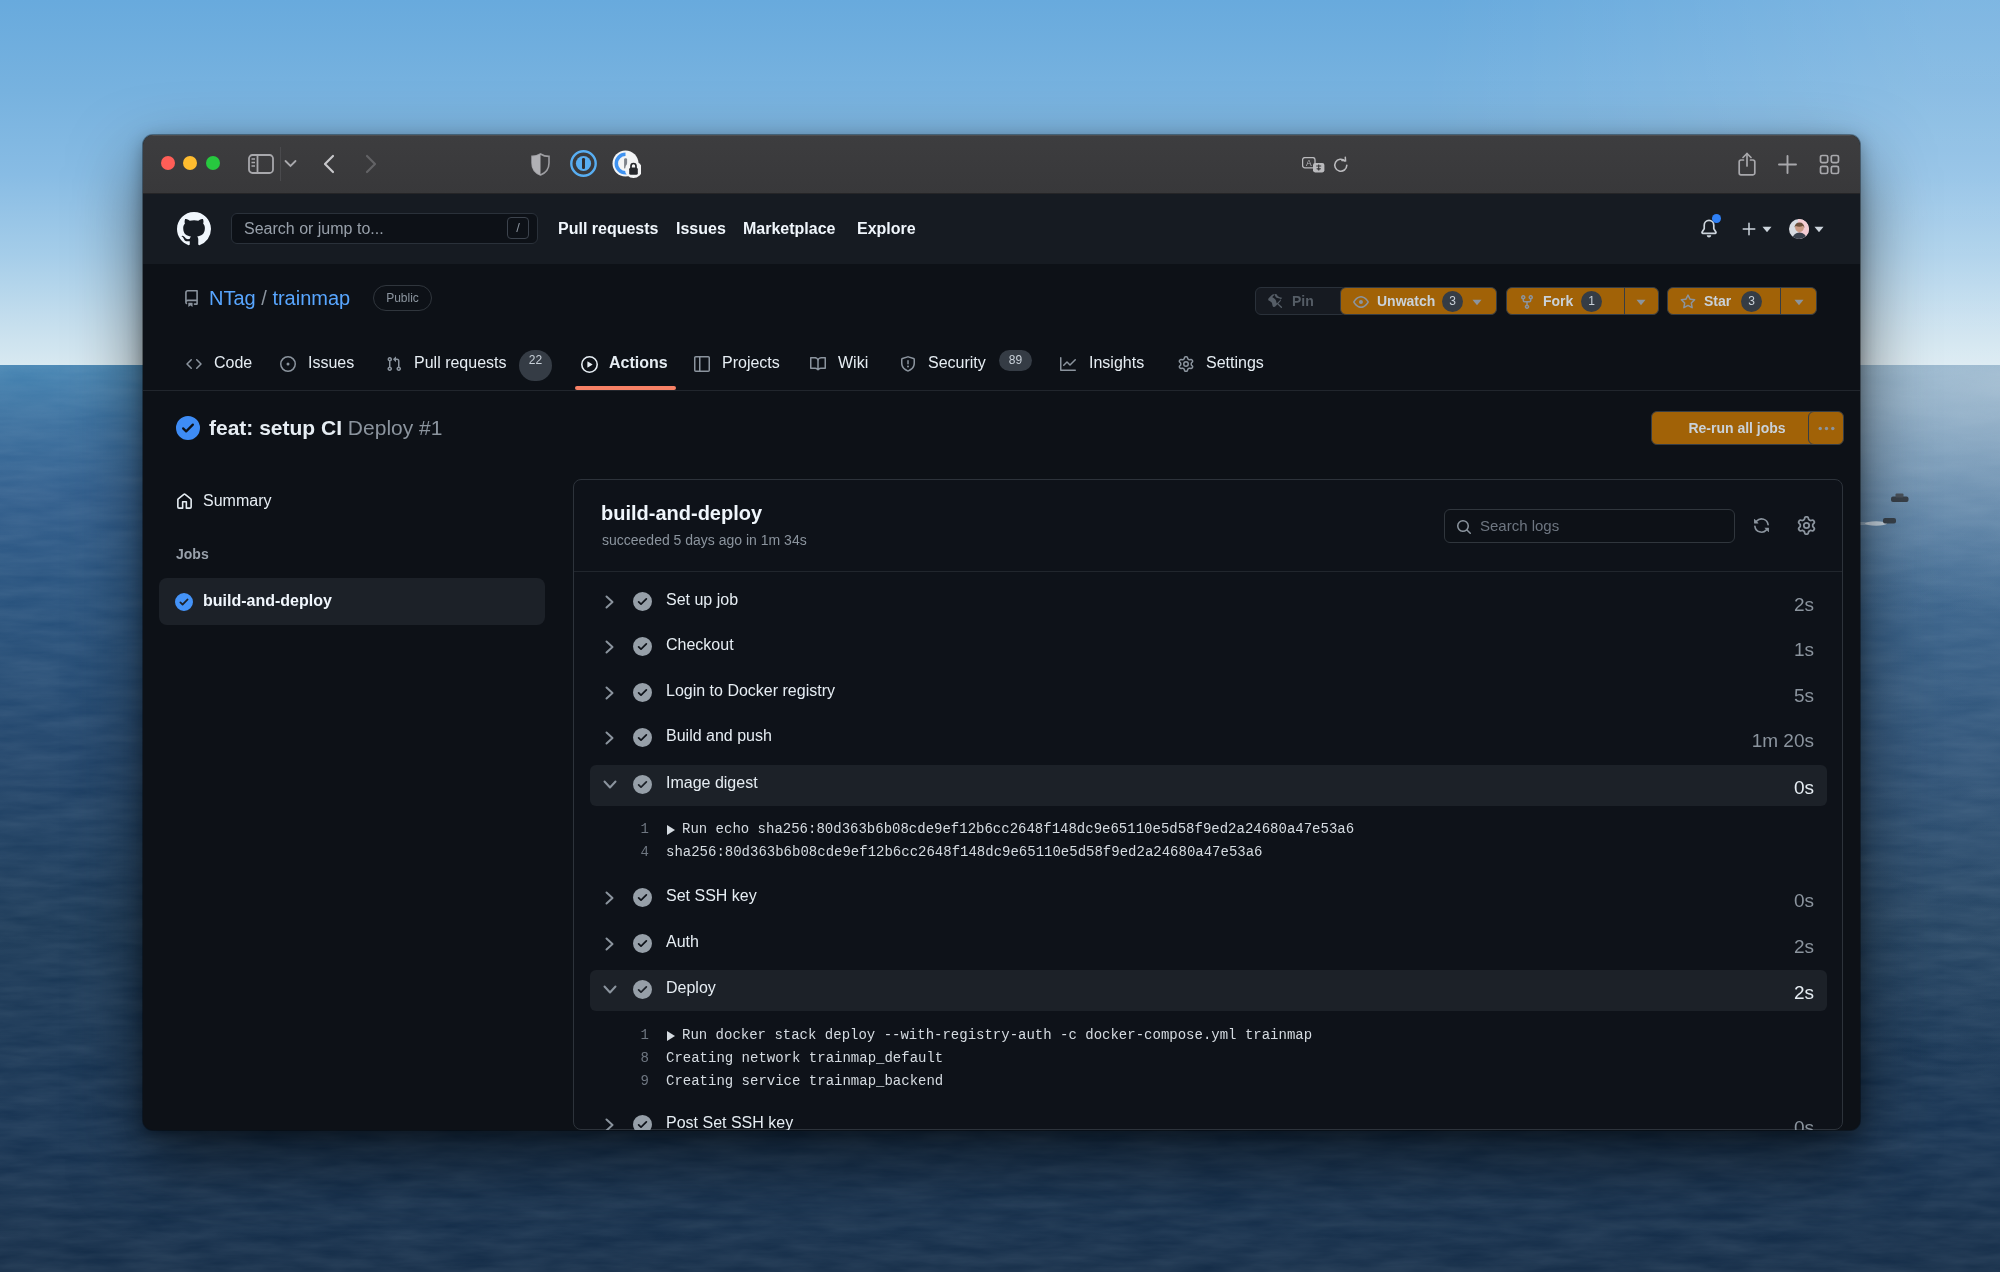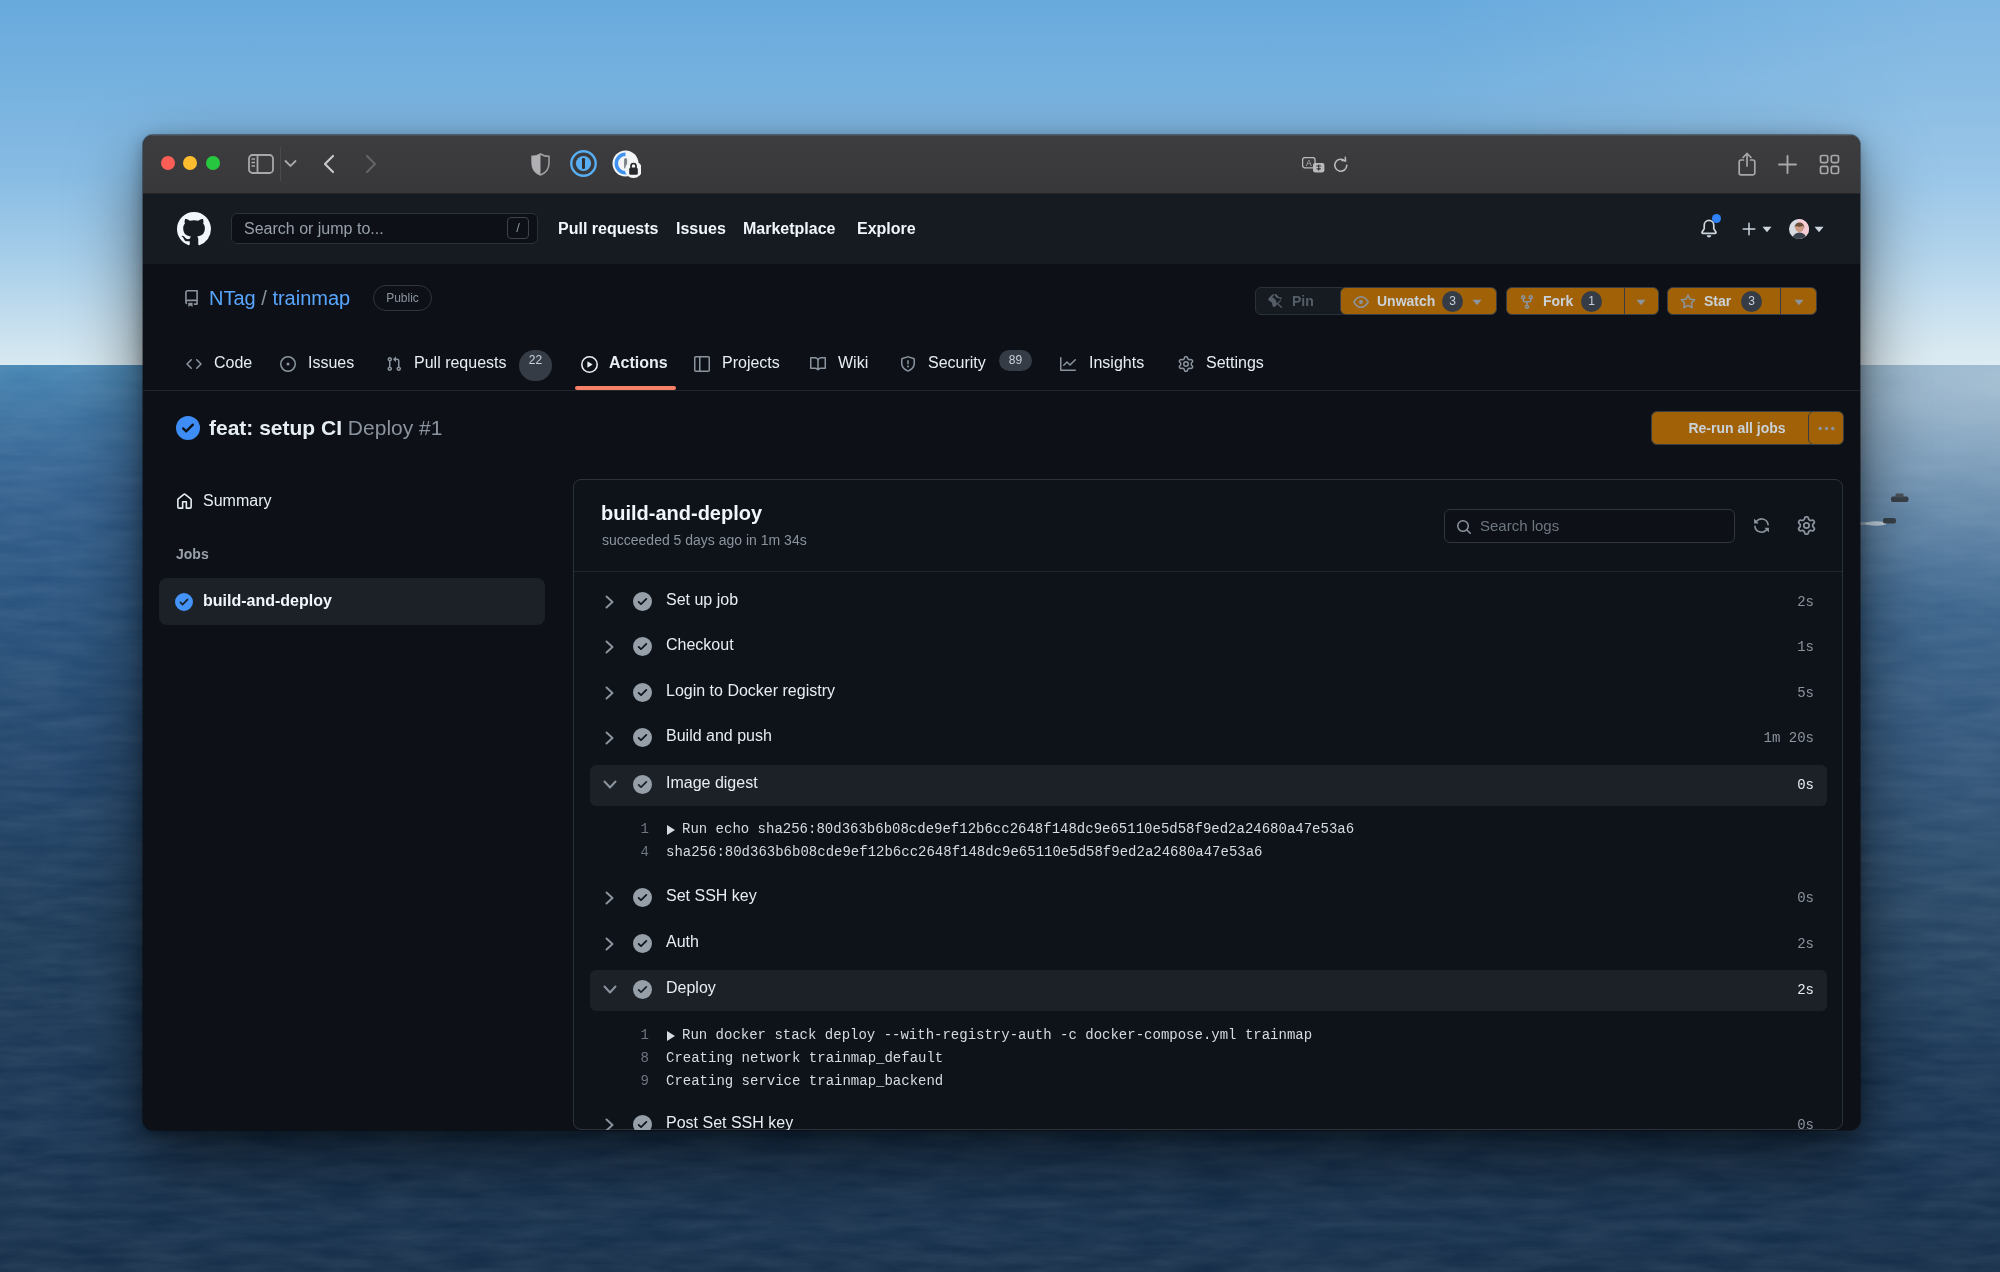--- a/index.html
+++ b/index.html
@@ -49,21 +49,21 @@
 
   
   .tab { font-size:16px; color:#e6edf3; top:160px; }
   .ticon { top:162px; color:#8b949e; }
 
   
   #card { left:430px; top:285px; width:1270px; height:651px; background:#0e1219;
     border:1px solid #2d333b; border-radius:8px; }
   .steprow { left:16px; width:1237px; height:41px; border-radius:6px; }
   .stepname { font-size:16px; color:#e6edf3; }
-  .dur { font-family:Liberation Mono, monospace; font-size:14px; color:#8b949e; }
+  .dur { font-family:Liberation Sans, sans-serif; font-size:19px; color:#8b949e; }
   .lognum { font-family:"Liberation Mono", monospace; font-size:14px; color:#6e7681; text-align:right; }
   .logtxt { font-family:"Liberation Mono", monospace; font-size:14px; color:#d5dbe1; }
 </style>
 </head>
 <body>
   <div class="abs" id="sky"></div>
   <div class="abs" id="sea"></div>
   <svg class="abs" width="2000" height="907" style="left:0;top:365px" aria-hidden="true">
     <filter id="wavetex" x="0" y="0" width="100%" height="100%">
       <feTurbulence type="fractalNoise" baseFrequency="0.016 0.09" numOctaves="4" seed="11" result="n"></feTurbulence>

